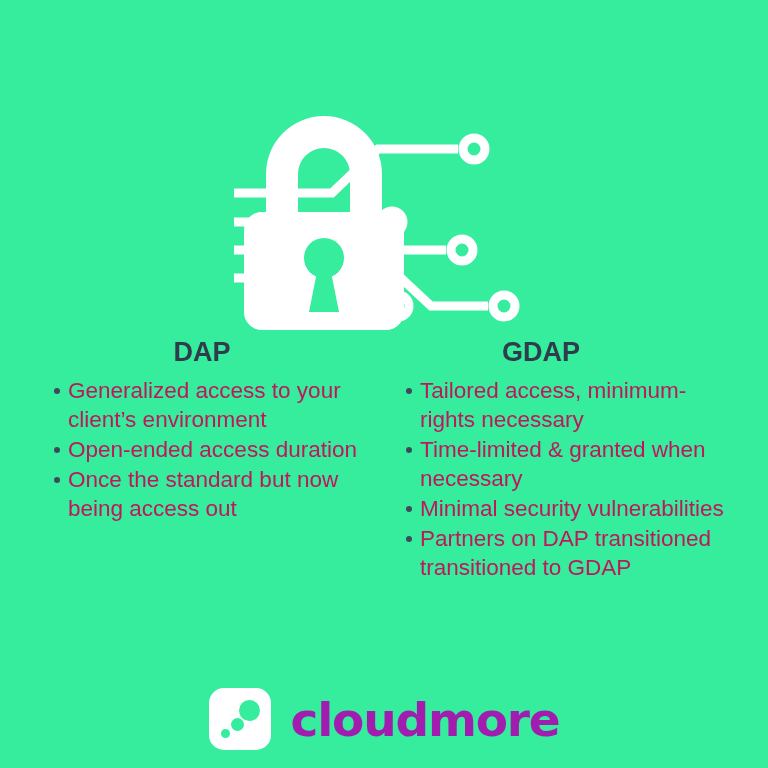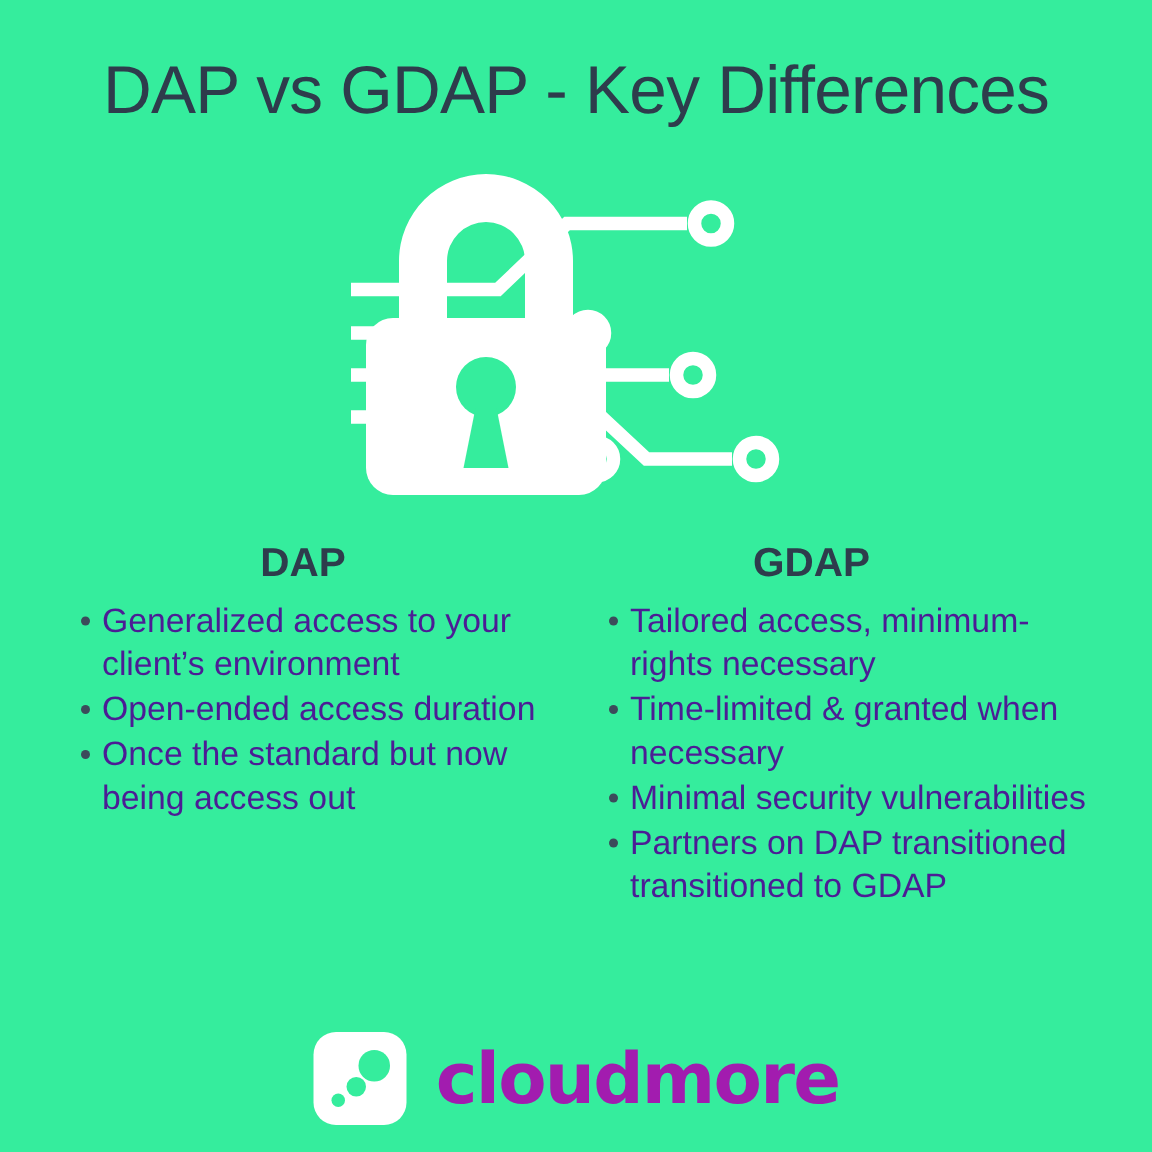--- a/index.html
+++ b/index.html
@@ -44,21 +44,21 @@
     top: 100px;
     left: 226px;
     width: 330px;
     height: 230px;
   }
   .lock-wrap svg { display: block; }
 
   
   .columns {
     position: absolute;
-    top: 359px;
+    top: 336px;
     left: 0;
     width: 768px;
     height: 320px;
   }
   .col {
     position: absolute;
     top: 0;
   }
   .col-dap  { left: 40px;  width: 330px; }
   .col-gdap { left: 392px; width: 340px; }
@@ -78,21 +78,21 @@
     list-style: none;
     margin: 0;
     padding: 0;
   }
   ul.bullets li {
     position: relative;
     padding-left: 28px;
     margin: 0 0 1px 0;
     font-size: 22.5px;
     line-height: 29px;
-    color: #4c1d95;
+    color: #be185d;
   }
   ul.bullets li::before {
     content: "";
     position: absolute;
     left: 14px;
     top: 12px;
     width: 6px;
     height: 6px;
     border-radius: 50%;
     background: #3C4B5B;
@@ -133,21 +133,20 @@
     letter-spacing: -1.2px;
     line-height: 1;
     font-family: "DejaVu Sans", sans-serif;
   }
 </style>
 </head>
 <body>
 
 <div id="page">
 
-  <div class="title">DAP vs GDAP - Key Differences</div>
 
   <div class="lock-wrap">
     <svg width="330" height="230" viewBox="0 0 330 230" xmlns="http://www.w3.org/2000/svg">
       <g fill="none" stroke="#FFFFFF" stroke-width="9">
 
         <path d="M8 93 H106 L152 49 H232"></path>
 
         <path d="M8 122 H150"></path>
 
         <path d="M8 150 H220"></path>

